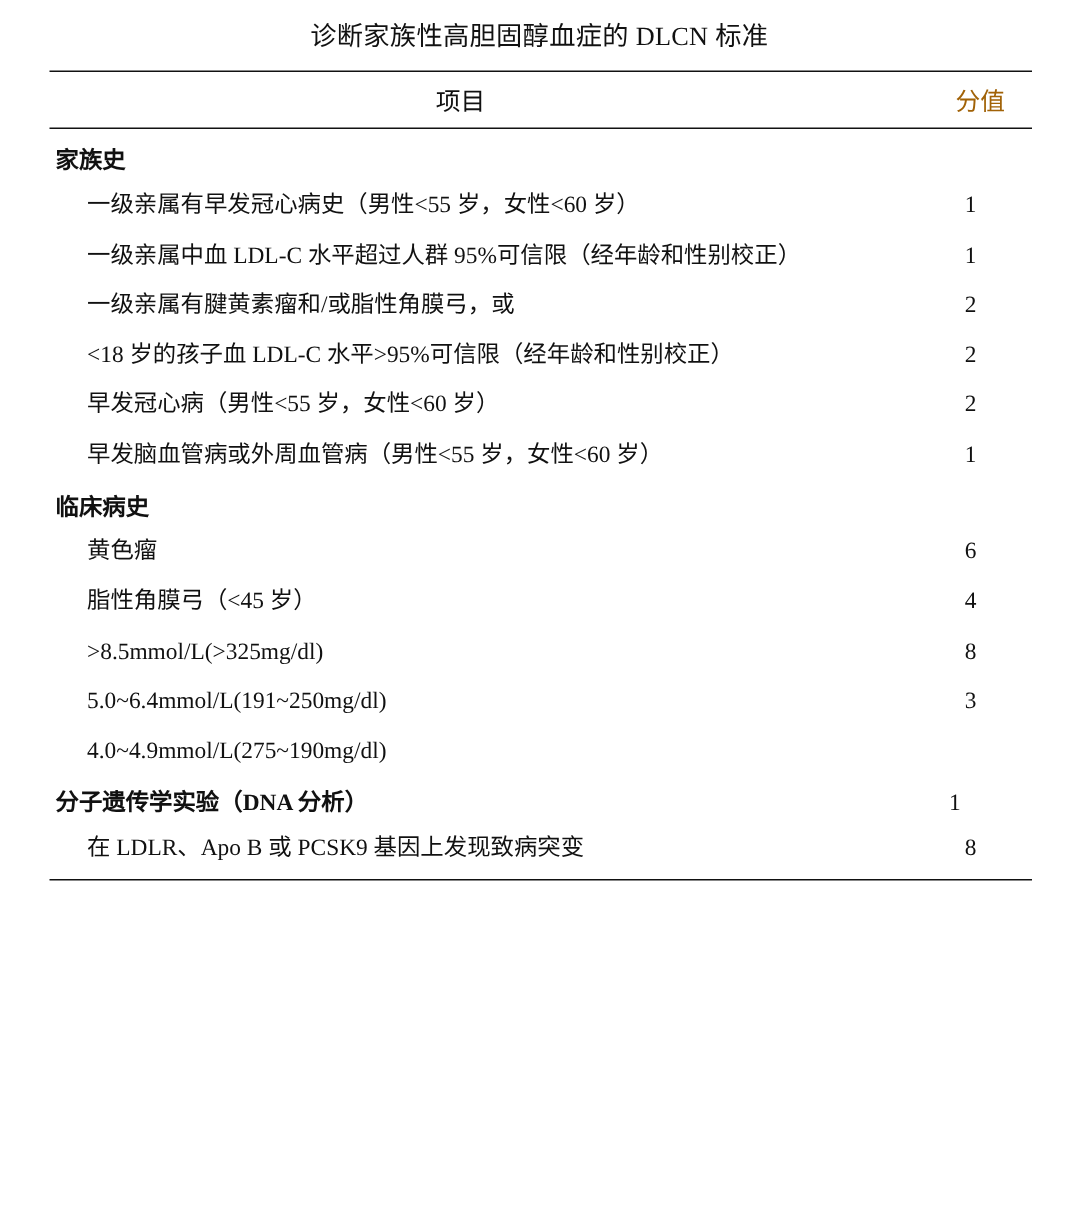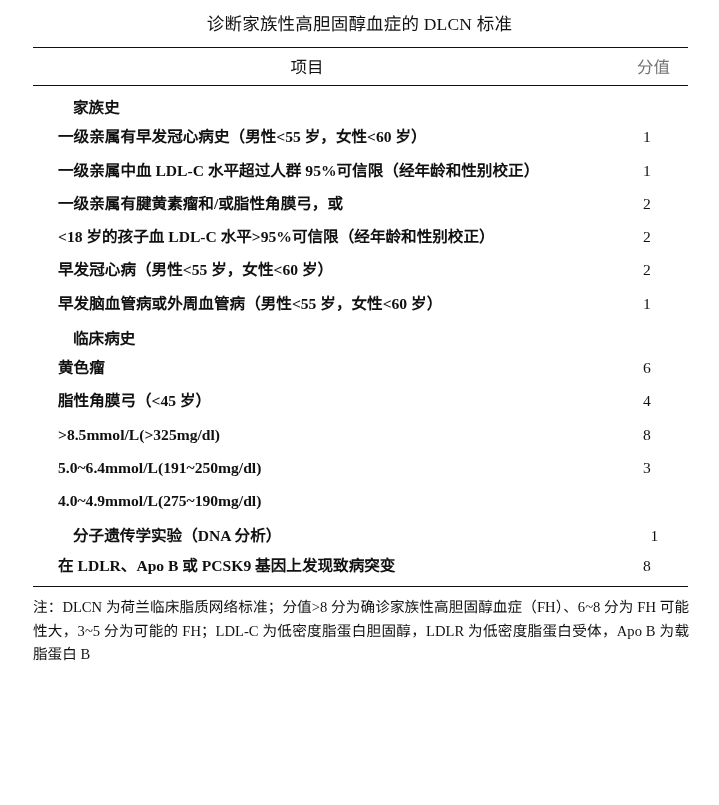--- a/index.html
+++ b/index.html
@@ -60,21 +60,21 @@
     flex: 0 0 548px;
     text-align: center;
     font-size: 16.5px;
     color: #111111;
     padding-right: 0;
   }
   .head-score {
     flex: 1 1 auto;
     text-align: center;
     font-size: 16.5px;
-    color: #737373;
+    color: #a16207;
   }
 
   
   .tbody {
     padding: 3px 0 4px 0;
   }
 
   .row {
     display: flex;
     align-items: baseline;
@@ -82,26 +82,24 @@
   }
   .row-section  { padding: 9px 0 2px 0; }
   .row-item     { padding: 7px 0 6px 0; }
 
   .cell-label {
     flex: 0 0 548px;
     font-size: 15.6px;
     line-height: 1.3;
     color: #111111;
     white-space: nowrap;
-    font-weight: bold;
   }
   .cell-label.section {
     font-weight: bold;
     padding-left: 4px;
-    margin-left: 36px;
   }
   .cell-label.indent {
     padding-left: 25px;
   }
   .cell-score {
     flex: 1 1 auto;
     text-align: center;
     font-size: 15.6px;
     line-height: 1.3;
     color: #111111;
@@ -198,17 +196,14 @@
         <div class="row row-item">
           <div class="cell-label indent">在 LDLR、Apo B 或 PCSK9 基因上发现致病突变</div>
           <div class="cell-score">8</div>
         </div>
       </div>
 
     <hr class="rule rule-bottom">
 
   </div>
 
-  <div class="footnote">
-    <p>注：DLCN 为荷兰临床脂质网络标准；分值&gt;8 分为确诊家族性高胆固醇血症（FH）、6~8 分为 FH 可能性大，3~5 分为可能的 FH；LDL-C 为低密度脂蛋白胆固醇，LDLR 为低密度脂蛋白受体，Apo B 为载脂蛋白 B</p>
-  </div>
 
 </div>
 
 </body></html>

